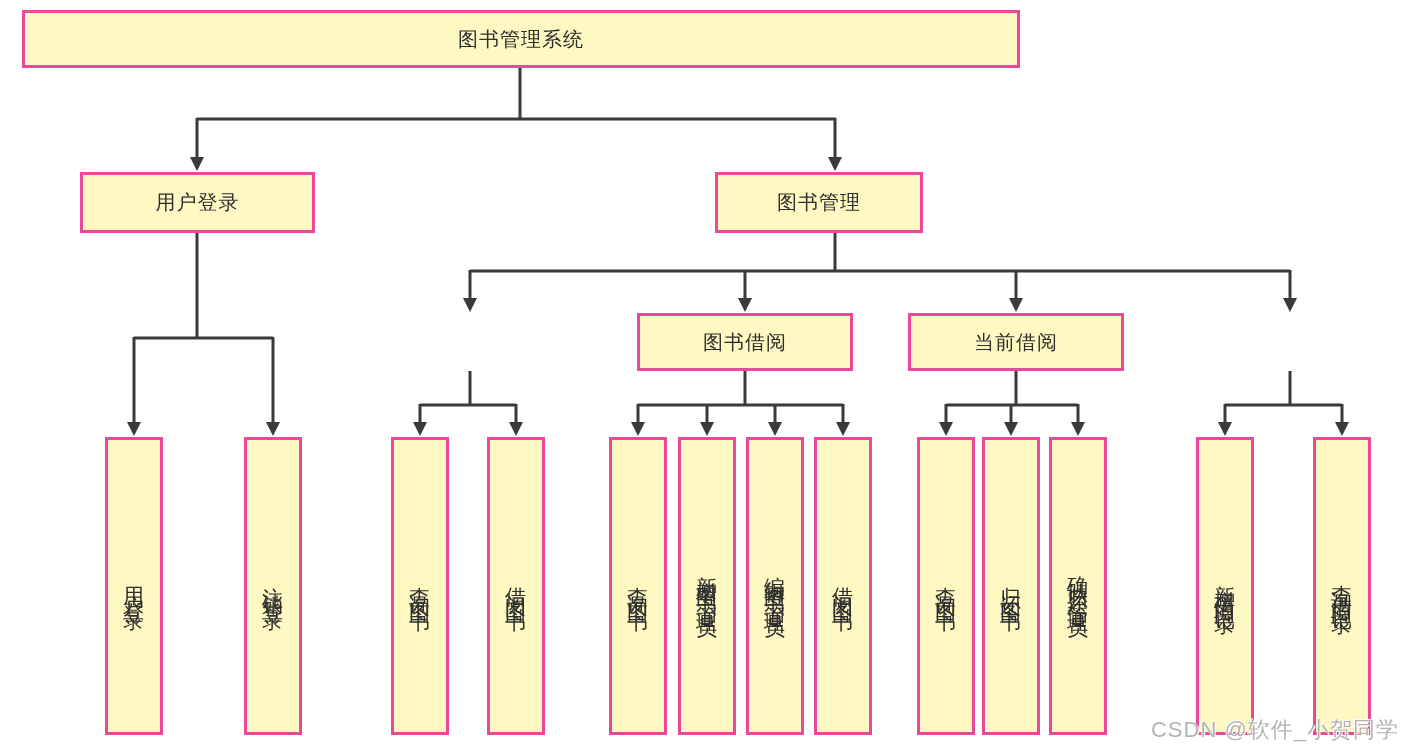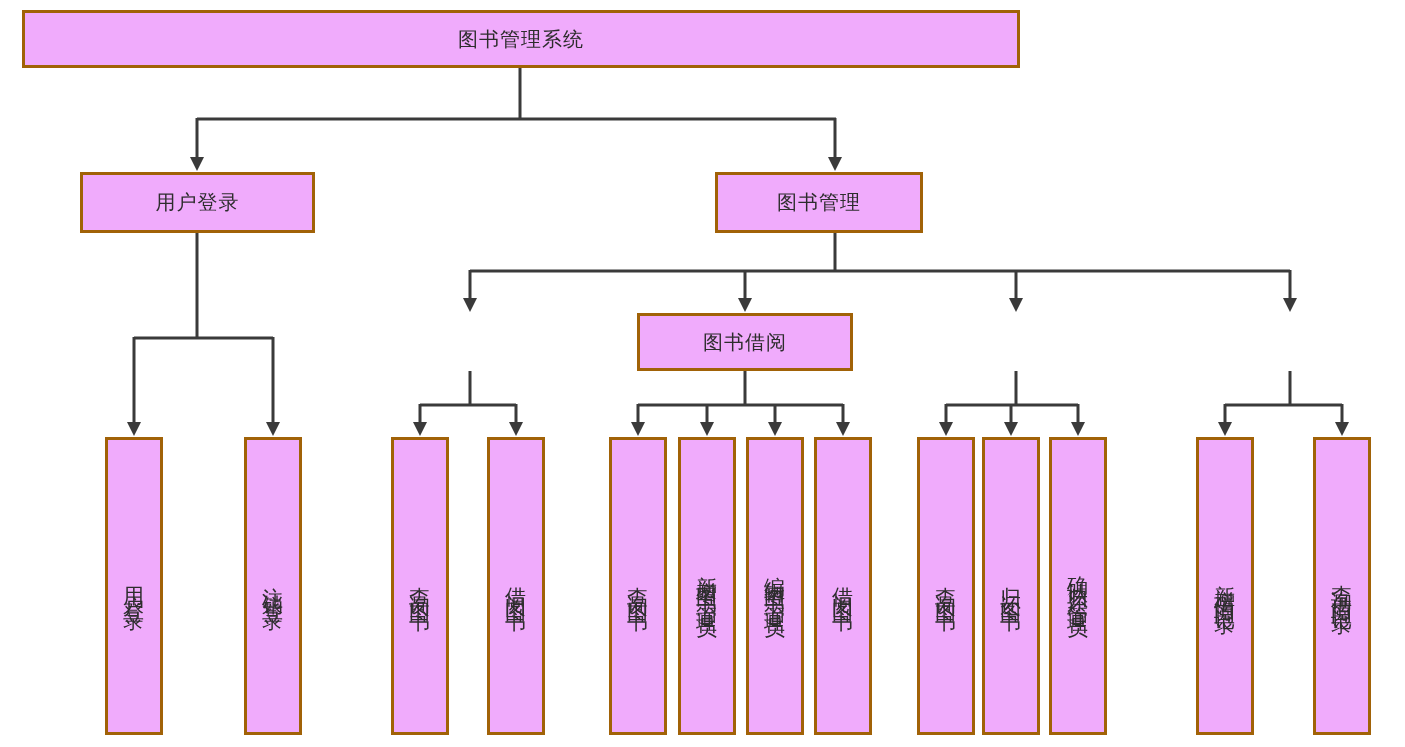--- a/index.html
+++ b/index.html
@@ -2,22 +2,22 @@
 <html><head>
 <meta charset="utf-8">
 <style>
   html,body{margin:0;padding:0;background:#ffffff;}
   body{font-family:"Liberation Sans",sans-serif;}
   #stage{
     position:relative;width:1405px;height:747px;background:#ffffff;overflow:hidden;
   }
   #wires{position:absolute;left:0;top:0;z-index:1;}
   .box{
-    position:absolute;box-sizing:border-box;background:#f0abfc;
-    border:3px solid #a16207;color:#2d2d2d;
+    position:absolute;box-sizing:border-box;background:#fef9c3;
+    border:3px solid #ec4899;color:#2d2d2d;
     display:flex;align-items:center;justify-content:center;
     text-align:center;z-index:2;
   }
   .hbox{font-size:20px;letter-spacing:1px;}
   .vbox{
     writing-mode:vertical-rl;text-orientation:mixed;
     font-size:21px;letter-spacing:8px;line-height:1;
   }
   .vbox.tight{letter-spacing:6px;}
   #watermark{
@@ -63,33 +63,35 @@
       <polygon points="1335,422 1349,422 1342,436"></polygon>
     </g>
   </svg>
 
   <div class="box hbox" style="left:22px;top:10px;width:998px;height:58px">图书管理系统</div>
 
   <div class="box hbox" style="left:80px;top:172px;width:235px;height:61px">用户登录</div>
   <div class="box hbox" style="left:715px;top:172px;width:208px;height:61px">图书管理</div>
 
   <div class="box hbox" style="left:637px;top:313px;width:216px;height:58px">图书借阅</div>
+  <div class="box hbox" style="left:908px;top:313px;width:216px;height:58px">当前借阅</div>
 
   <div class="box vbox" style="left:105px;top:437px;width:58px;height:298px">用户登录</div>
   <div class="box vbox" style="left:244px;top:437px;width:58px;height:298px">注销登录</div>
 
   <div class="box vbox" style="left:391px;top:437px;width:58px;height:298px">查询图书</div>
   <div class="box vbox" style="left:487px;top:437px;width:58px;height:298px">借阅图书</div>
 
   <div class="box vbox" style="left:609px;top:437px;width:58px;height:298px">查询图书</div>
   <div class="box vbox tight" style="left:678px;top:437px;width:58px;height:298px">新增图书（管理员）</div>
   <div class="box vbox tight" style="left:746px;top:437px;width:58px;height:298px">编辑图书（管理员）</div>
   <div class="box vbox" style="left:814px;top:437px;width:58px;height:298px">借阅图书</div>
 
   <div class="box vbox" style="left:917px;top:437px;width:58px;height:298px">查询图书</div>
   <div class="box vbox" style="left:982px;top:437px;width:58px;height:298px">归还图书</div>
   <div class="box vbox tight" style="left:1049px;top:437px;width:58px;height:298px">确认归还（管理员）</div>
 
   <div class="box vbox tight" style="left:1196px;top:437px;width:58px;height:298px">新增借阅记录</div>
   <div class="box vbox tight" style="left:1313px;top:437px;width:58px;height:298px">查询借阅记录</div>
 
+  <div id="watermark">CSDN @软件_小贺同学</div>
 
 </div>
 
 </body></html>

